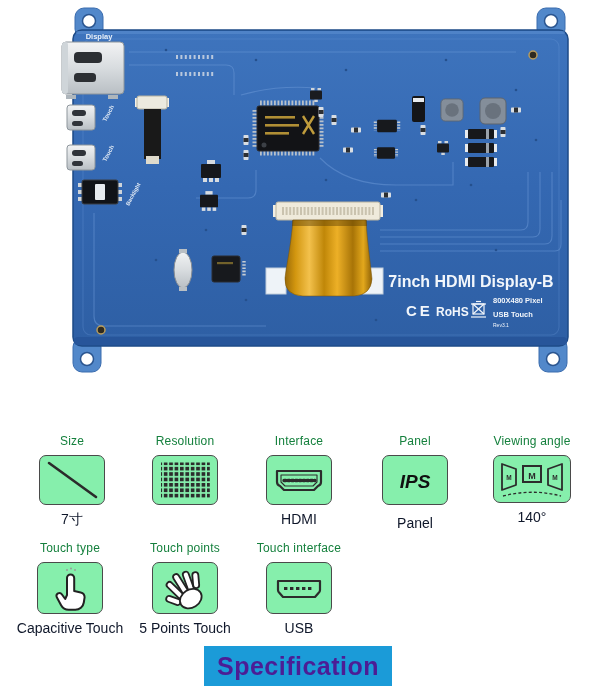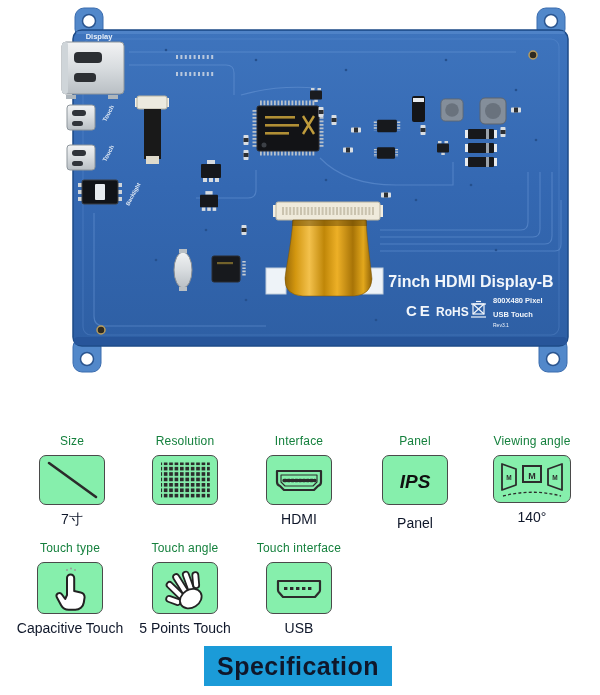--- a/index.html
+++ b/index.html
@@ -15,21 +15,21 @@
     margin:7px auto 0 auto;border:1.6px solid #4a4a4a;border-radius:7px;
     background:#86efac;display:flex;align-items:center;justify-content:center;
   }
   .box-r1{width:64px;height:48px;}
   .box-wide{width:76px;height:46px;}
   .box-r2{width:64px;height:50px;}
   .spec-caption{margin-top:6px;font-size:14px;color:#0f172a;}
   .caption-low{margin-top:10px;}
   .spec-btn{
     position:absolute;left:204px;top:646px;width:188px;height:40px;
-    background:#1b9bd8;color:#0f172a;font-size:25px;font-weight:bold;
+    background:#1b9bd8;color:#4c1d95;font-size:25px;font-weight:bold;
     display:flex;align-items:center;justify-content:center;letter-spacing:.5px;
     cursor:pointer;
   }
   svg text{font-family:"Liberation Sans", sans-serif;}
 </style>
 </head>
 <body>
 
 <div class="pcb-wrap">
 <svg width="600" height="400" viewBox="0 0 600 400">
@@ -333,21 +333,21 @@
       <circle cx="29" cy="7" r="1" fill="#9a9a9a"></circle>
         <circle cx="33" cy="5.5" r="1" fill="#9a9a9a"></circle>
         <circle cx="37" cy="7" r="1" fill="#9a9a9a"></circle>
       <path d="M29 32 V15 a3.6 3.6 0 0 1 7.2 0 v13 l6.5 1.4 a5 5 0 0 1 3.9 4.9 l-0.8 5.2 a8.6 8.6 0 0 1 -8.5 7.3 h-6.6 a8.6 8.6 0 0 1 -7.6 -4.6 l-4.3 -8 a2.9 2.9 0 0 1 5 -2.9 l3.4 4.7 Z" fill="#ffffff" stroke="#222222" stroke-width="2" stroke-linejoin="round"></path>
     </svg>
   </div>
   <div class="spec-caption">Capacitive Touch</div>
 </div>
 
 <div class="spec-item" style="left:119px;top:541px;">
-  <div class="spec-title">Touch angle</div>
+  <div class="spec-title">Touch points</div>
   <div class="spec-box box-r2">
     <svg width="64" height="50" viewBox="0 0 64 50">
       <g transform="rotate(-32 33 28)">
         <rect x="14" y="22" width="6" height="15" rx="3" fill="#fff" stroke="#222" stroke-width="1.8" transform="rotate(-38 17 29)"></rect>
         <rect x="21" y="11" width="6" height="21" rx="3" fill="#fff" stroke="#222" stroke-width="1.8" transform="rotate(-14 24 21)"></rect>
         <rect x="29" y="8" width="6" height="24" rx="3" fill="#fff" stroke="#222" stroke-width="1.8"></rect>
         <rect x="37" y="11" width="6" height="21" rx="3" fill="#fff" stroke="#222" stroke-width="1.8" transform="rotate(12 40 21)"></rect>
         <rect x="44" y="16" width="6" height="16" rx="3" fill="#fff" stroke="#222" stroke-width="1.8" transform="rotate(27 47 24)"></rect>
         <ellipse cx="33" cy="37" rx="11.5" ry="9" fill="#ffffff" stroke="#222222" stroke-width="1.8"></ellipse>
       </g>

